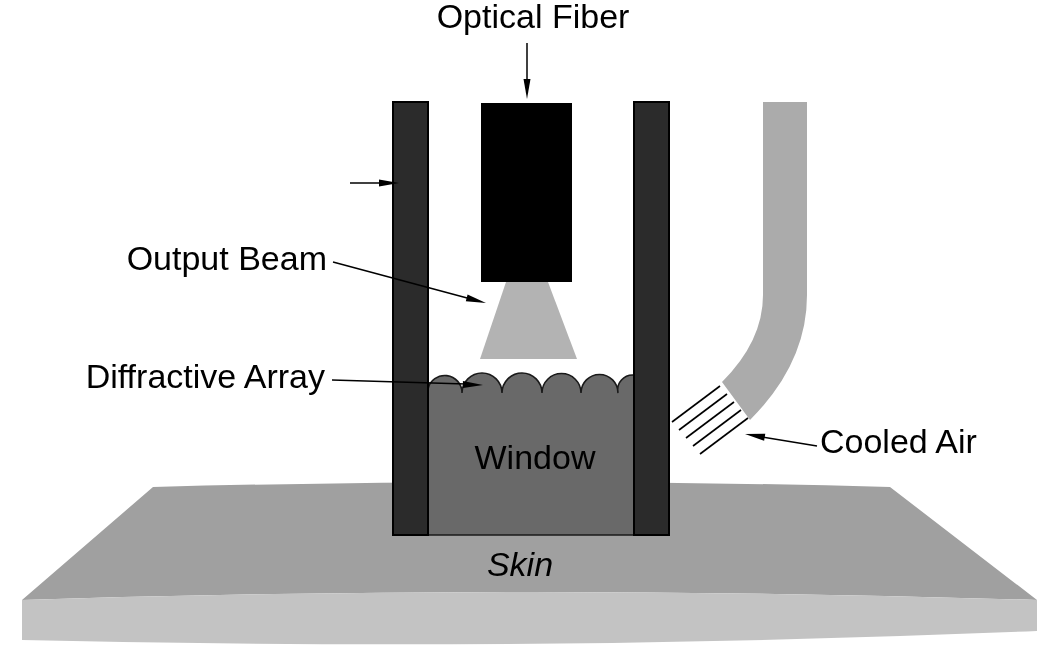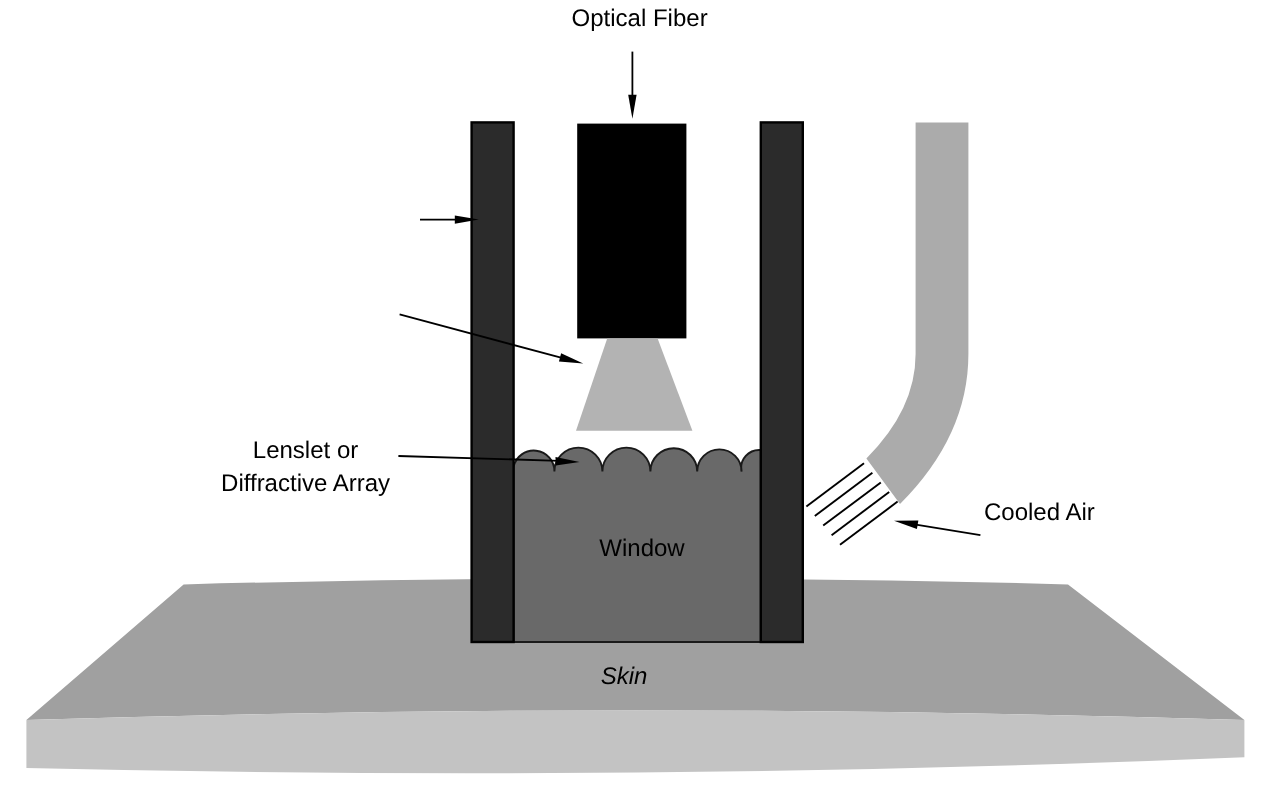--- a/index.html
+++ b/index.html
@@ -15,21 +15,21 @@
     background: #ffffff;
     overflow: hidden;
   }
   .stage svg {
     position: absolute;
     left: 0;
     top: 0;
   }
   .label {
     position: absolute;
-    font-size: 20px;
+    font-size: 34px;
     line-height: 27px;
     color: #000000;
     white-space: nowrap;
     user-select: none;
   }
   .label.center { transform: translateX(-50%); }
   .label.two-line { text-align: center; white-space: normal; }
 </style>
 </head>
 <body>
@@ -93,25 +93,25 @@
       <g>
         <line x1="817" y1="446" x2="762" y2="437"></line>
         <polygon points="745,434 765.3,433.8 764.1,440.8" stroke="none"></polygon>
       </g>
     </g>
   </svg>
 
   <div class="label center" style="left:533px; top:3px;">Optical Fiber</div>
 
 
+  <div class="label" style="right:724px; top:245px;">Output Beam</div>
 
   <div class="label two-line" style="right:726px; top:363px;">
-    <div>Lenslet or</div>
     <div>Diffractive Array</div>
   </div>
 
   <div class="label center" style="left:535px; top:444px;">Window</div>
 
-  <div class="label" style="left:820px; top:414px;text-align:center;">Cooled Air</div>
+  <div class="label" style="left:820px; top:428px;text-align:center;">Cooled Air</div>
 
   <div class="label center" style="left:520px; top:551px;font-style:italic;">Skin</div>
 
 </div>
 
 </body></html>

